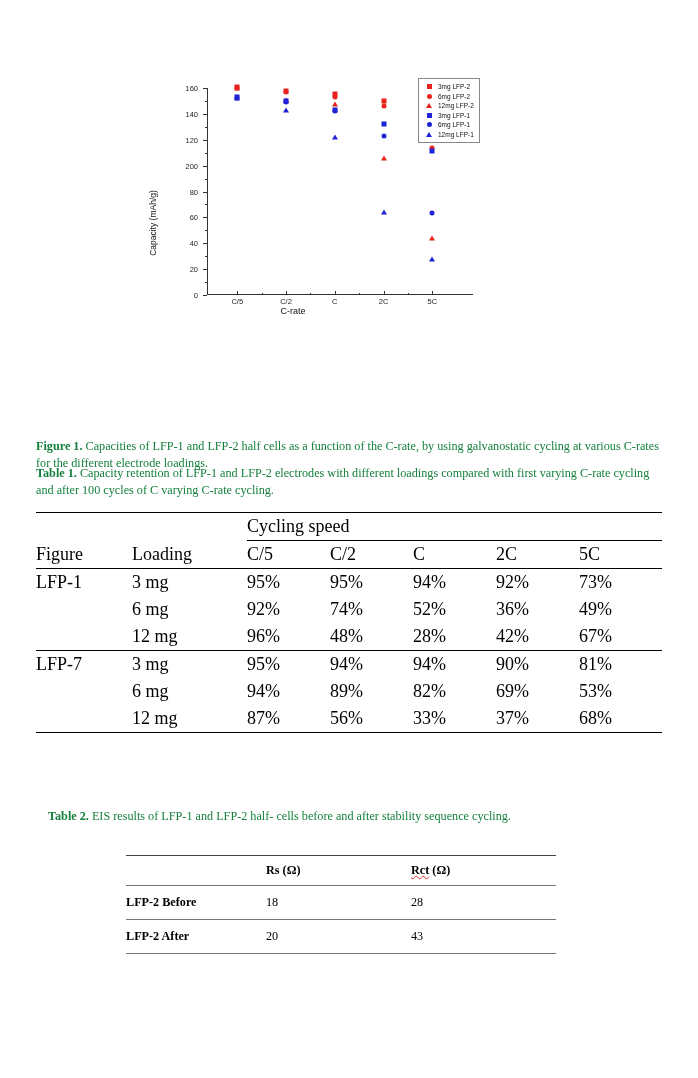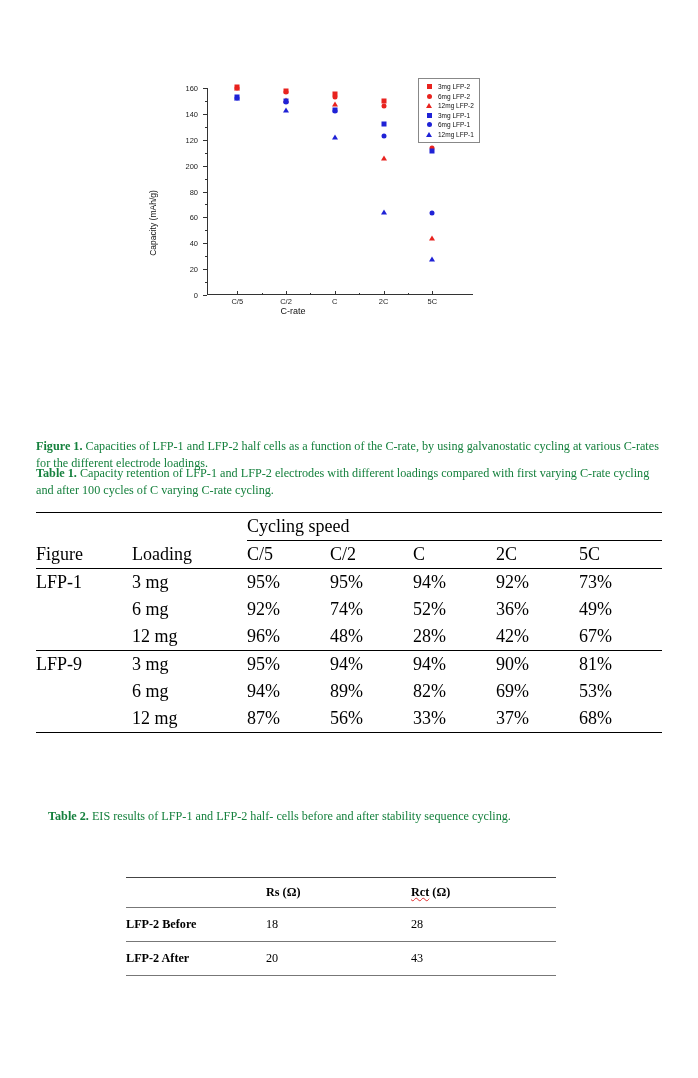--- a/index.html
+++ b/index.html
@@ -160,21 +160,20 @@
   .c-val { width: 83px; }
 
   
   #table2 {
     position: absolute;
     left: 126px; top: 855px;
     width: 430px;
     border-collapse: collapse;
     font-family: "Liberation Serif", serif;
     font-size: 12.2px;
-    margin-top: 22px;
   }
   #table2 td {
     padding: 9px 0 9px 0;
     text-align: left;
     vertical-align: baseline;
   }
   #table2 .hdr td {
     font-weight: bold;
     border-top: 1.2px solid #444;
     border-bottom: 1.2px solid #777;
@@ -394,21 +393,21 @@
         <tr>
           <td class="pw"></td>
           <td>12 mg</td>
           <td>96%</td>
           <td>48%</td>
           <td>28%</td>
           <td>42%</td>
           <td>67%</td>
         </tr>
         <tr class="t1-sep">
-          <td class="pw">LFP-9</td>
+          <td class="pw">LFP-7</td>
           <td>3 mg</td>
           <td>95%</td>
           <td>94%</td>
           <td>94%</td>
           <td>90%</td>
           <td>81%</td>
         </tr>
         <tr>
           <td class="pw"></td>
           <td>6 mg</td>

